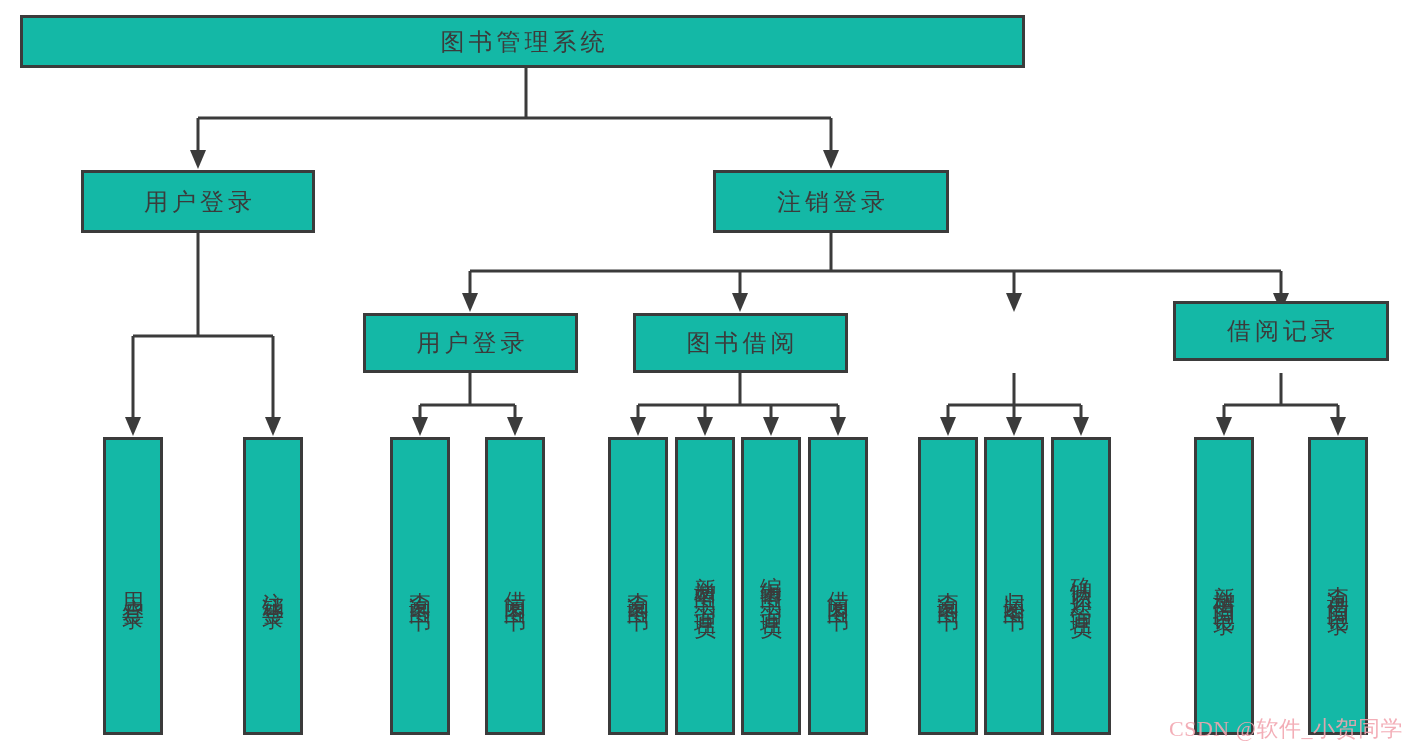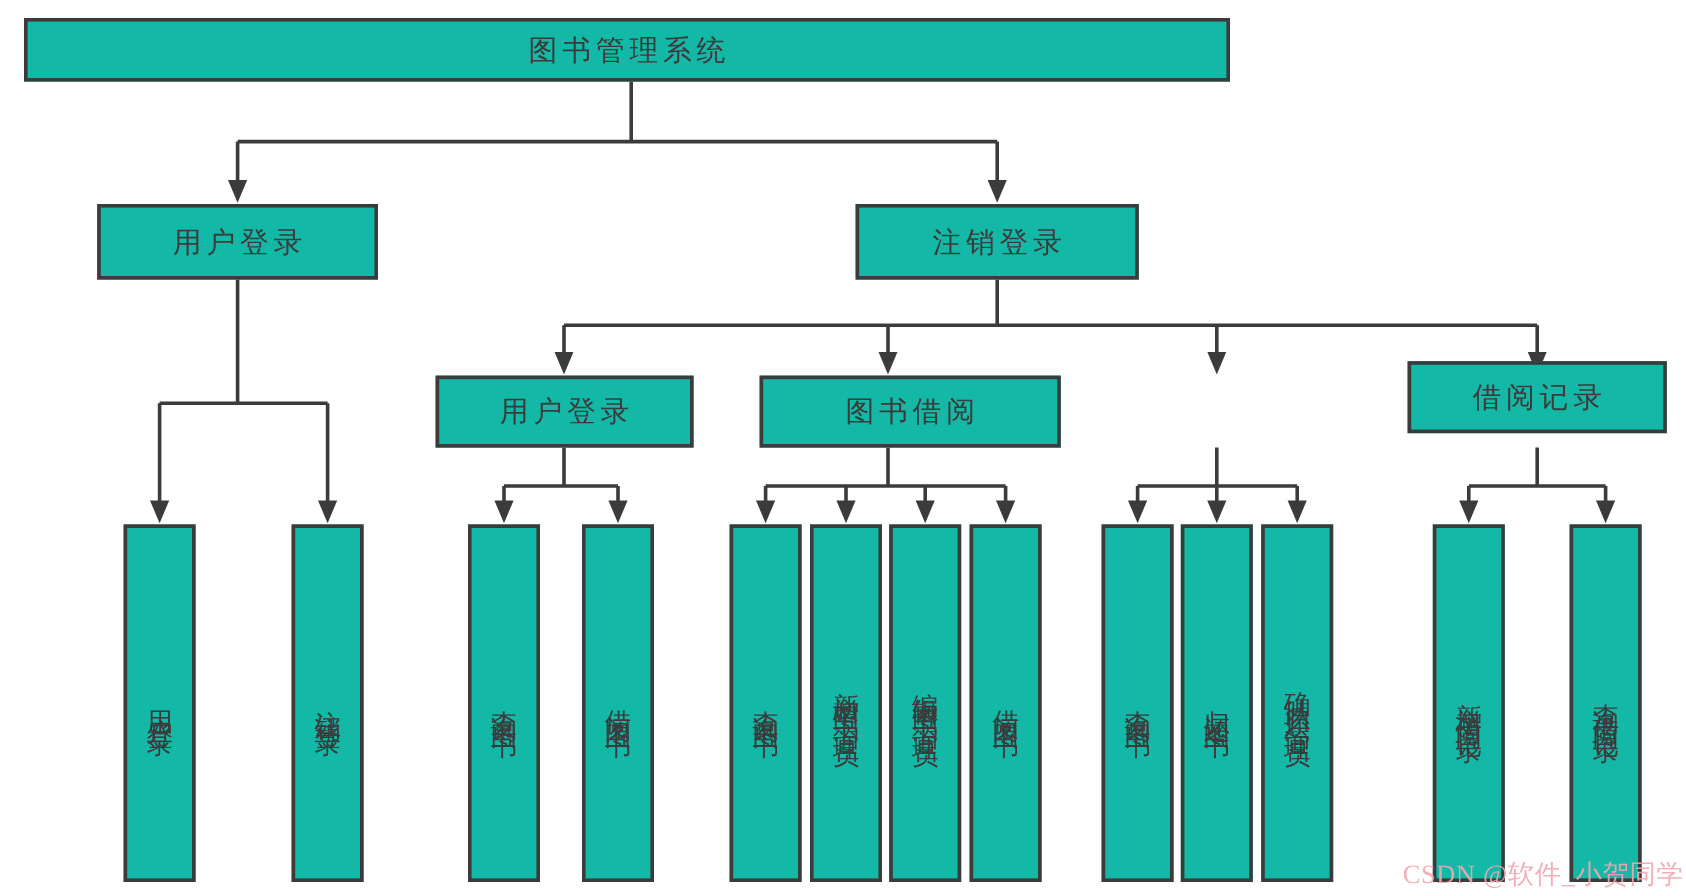--- a/index.html
+++ b/index.html
@@ -69,21 +69,21 @@
     <path class="wire" d="M1224,405 V419" marker-end="url(#ah)"></path>
     <path class="wire" d="M1338,405 V419" marker-end="url(#ah)"></path>
   </svg>
 
   <div class="box h" style="left:20px;top:15px;width:1005px;height:53px">图书管理系统</div>
 
   <div class="box h" style="left:81px;top:170px;width:234px;height:63px">用户登录</div>
   <div class="box h" style="left:713px;top:170px;width:236px;height:63px">注销登录</div>
 
   <div class="box h" style="left:363px;top:313px;width:215px;height:60px">用户登录</div>
-  <div class="box h" style="left:633px;top:313px;width:251px;height:60px">图书借阅</div>
+  <div class="box h" style="left:633px;top:313px;width:215px;height:60px">图书借阅</div>
   <div class="box h" style="left:1173px;top:301px;width:216px;height:60px">借阅记录</div>
 
   <div class="box v" style="left:103px;top:437px;width:60px;height:298px">用户登录</div>
   <div class="box v" style="left:243px;top:437px;width:60px;height:298px">注销登录</div>
 
   <div class="box v" style="left:390px;top:437px;width:60px;height:298px">查询图书</div>
   <div class="box v" style="left:485px;top:437px;width:60px;height:298px">借阅图书</div>
 
   <div class="box v" style="left:608px;top:437px;width:60px;height:298px">查询图书</div>
   <div class="box v" style="left:675px;top:437px;width:60px;height:298px">新增图书（管理员）</div>

